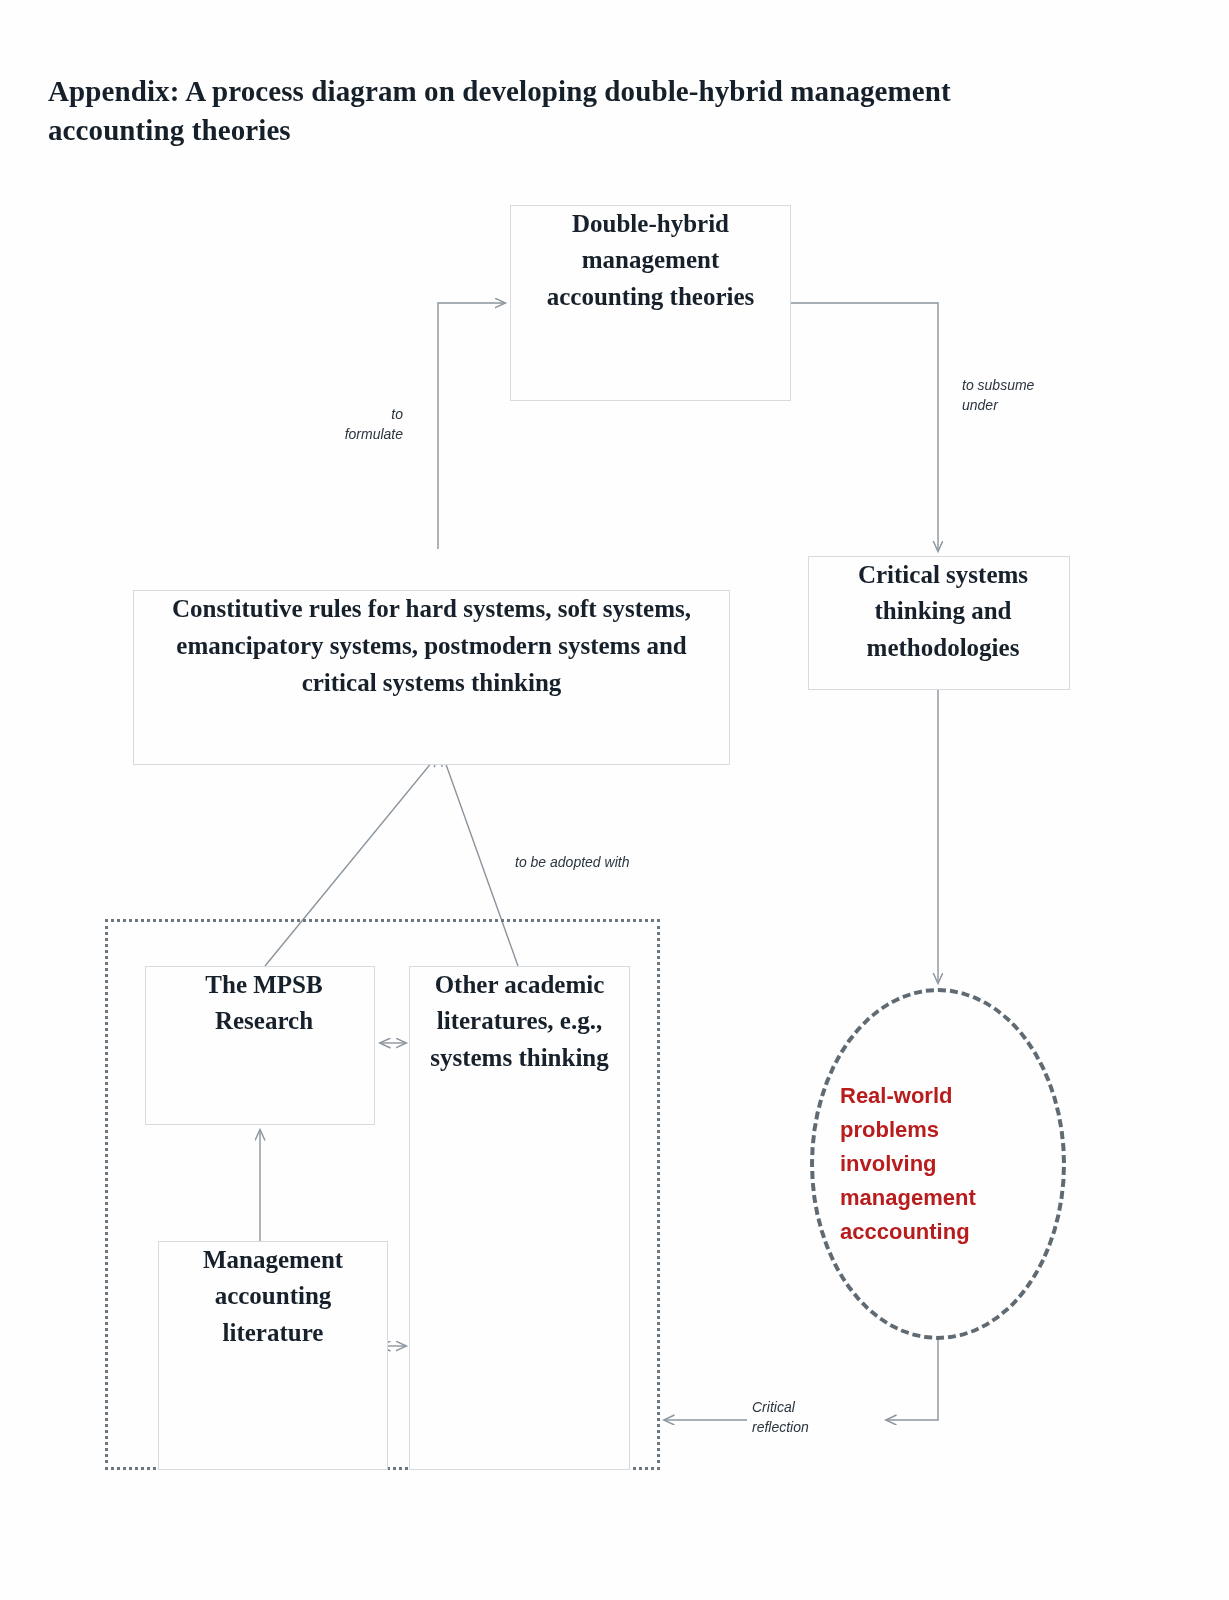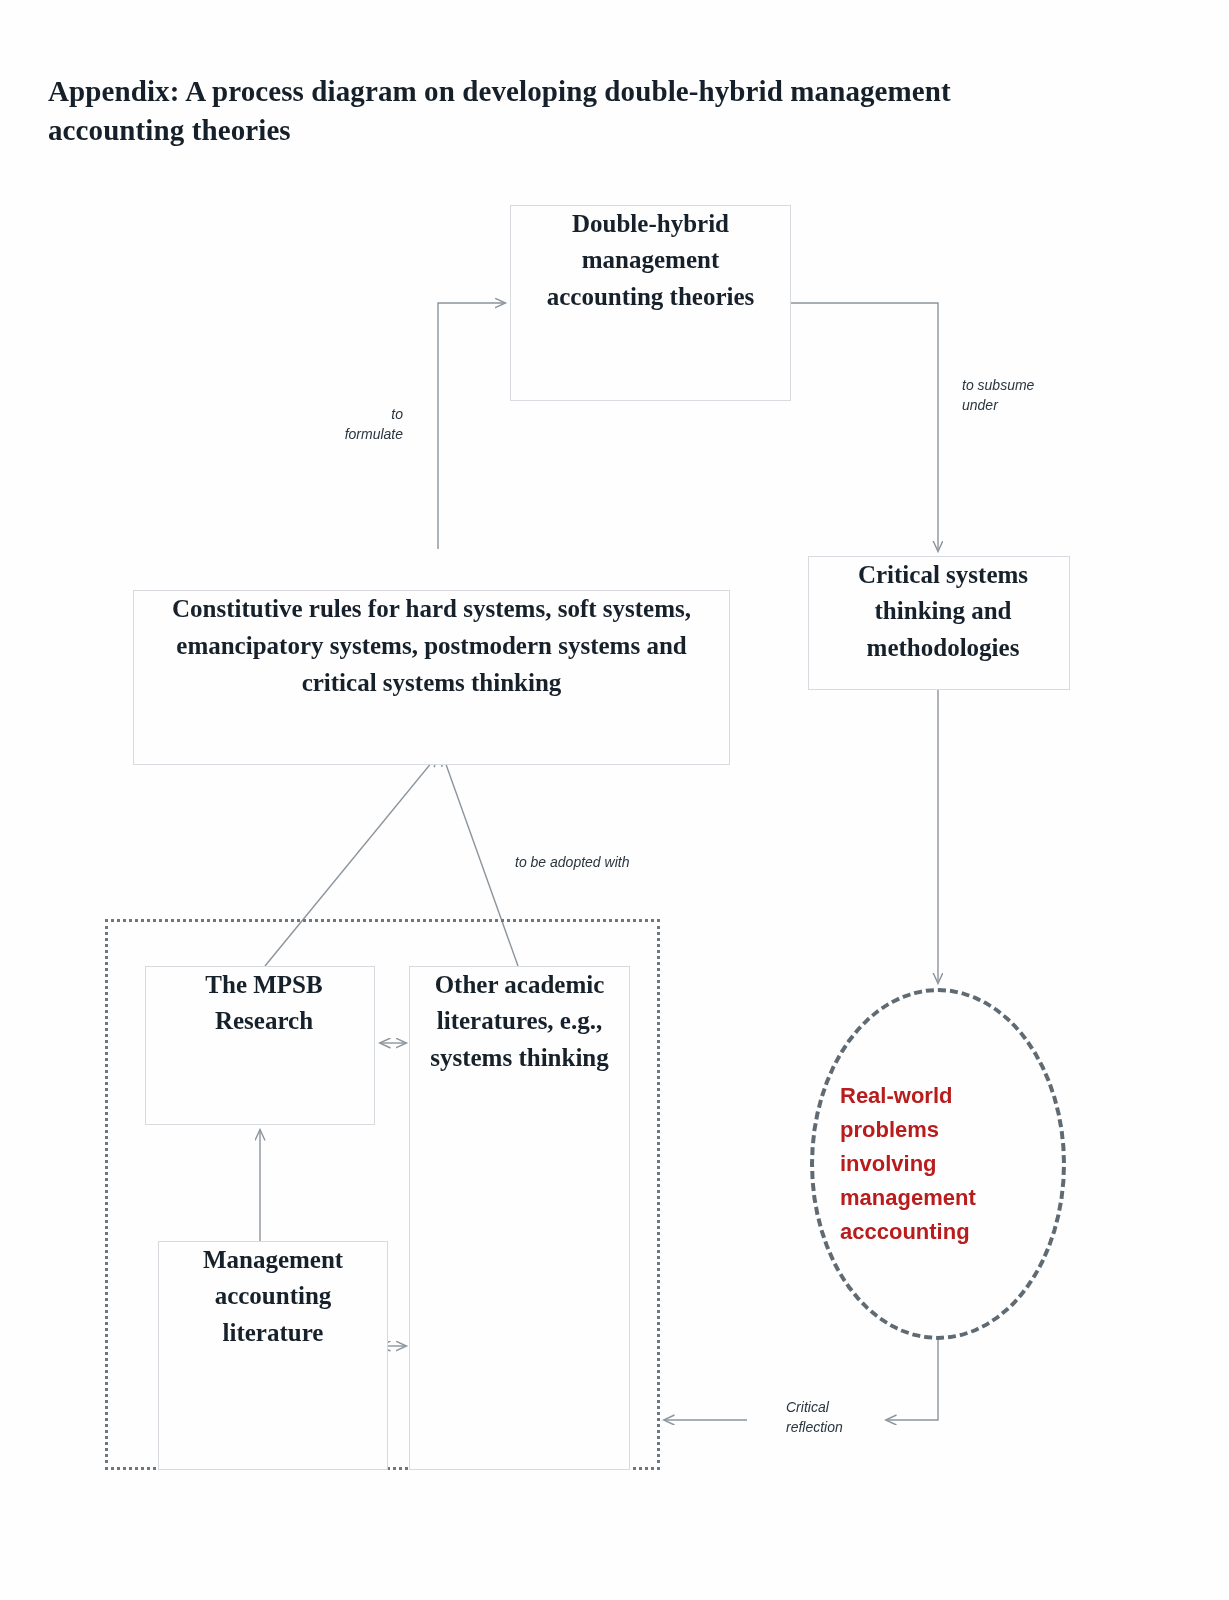--- a/index.html
+++ b/index.html
@@ -56,21 +56,21 @@
   
   .elabel{
     position:absolute;font-family:"Liberation Sans", sans-serif;
     font-style:italic;font-size:14px;line-height:1.42;color:#2a3540;
     white-space:pre-line;
   }
   #lbl-formulate{left:243px;top:405px;width:160px;text-align:right;}
   #lbl-subsume{left:962px;top:376px;width:200px;text-align:left;}
   #lbl-adopted{left:515px;top:805px;width:260px;text-align:left;margin-top:48px;}
   #lbl-employed{left:962px;top:798px;width:190px;text-align:left;}
-  #lbl-reflection{left:752px;top:1398px;width:180px;text-align:left;margin-left:34px;}
+  #lbl-reflection{left:752px;top:1398px;width:180px;text-align:left;}
 </style>
 </head>
 <body>
 
 <div id="page">
 
   <div class="title">Appendix: A process diagram on developing double-hybrid management accounting theories</div>
 
   <svg id="wires" viewBox="0 0 1229 1600" width="1229" height="1600" xmlns="http://www.w3.org/2000/svg">
     <defs>

